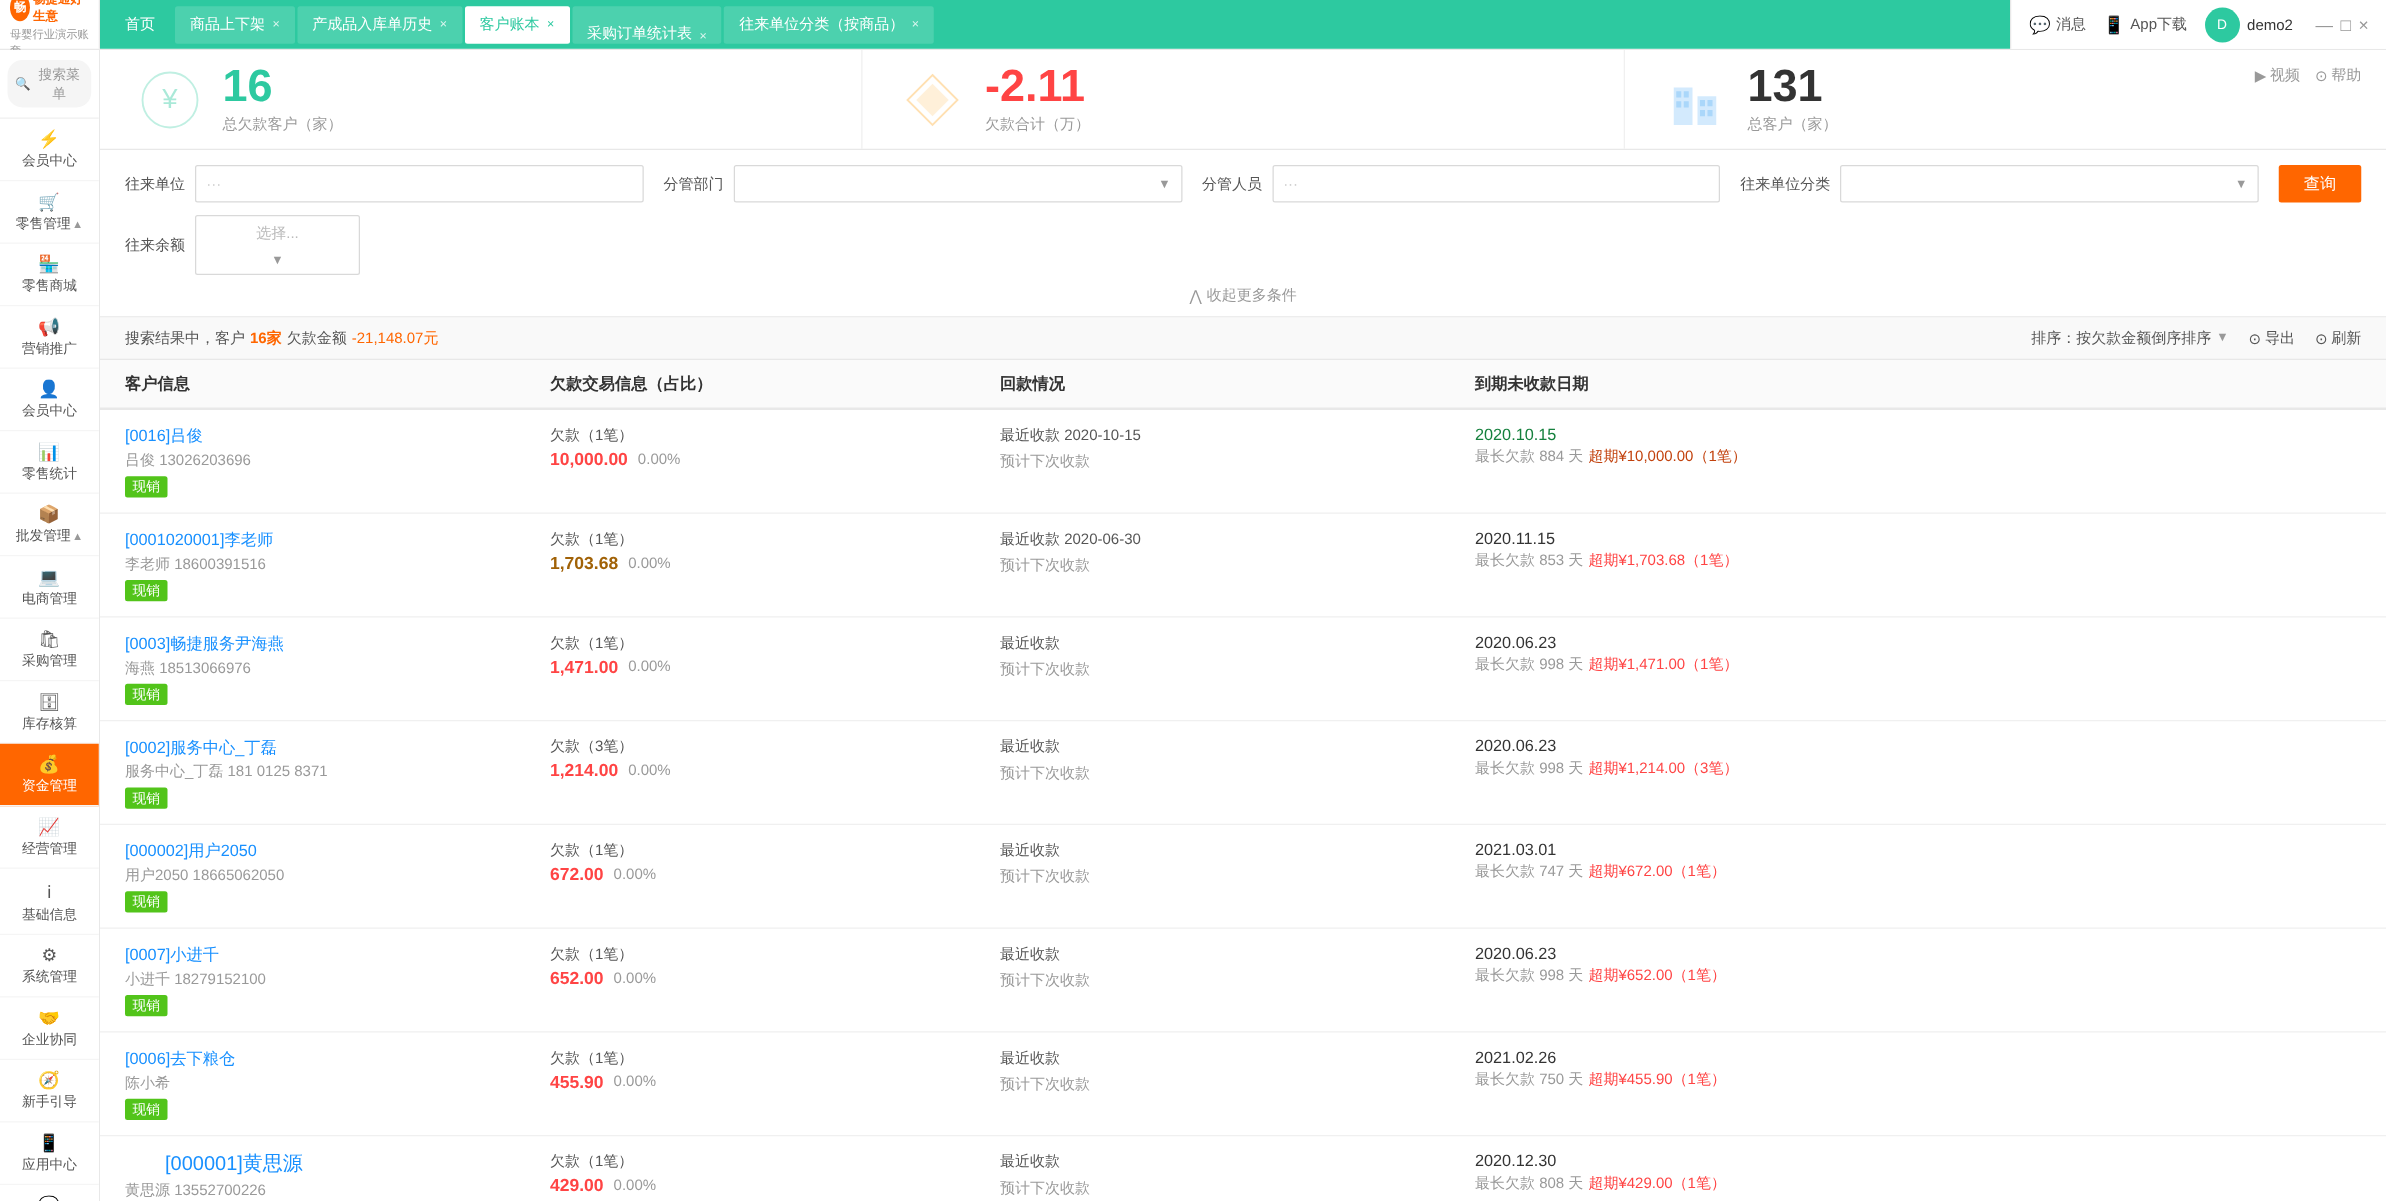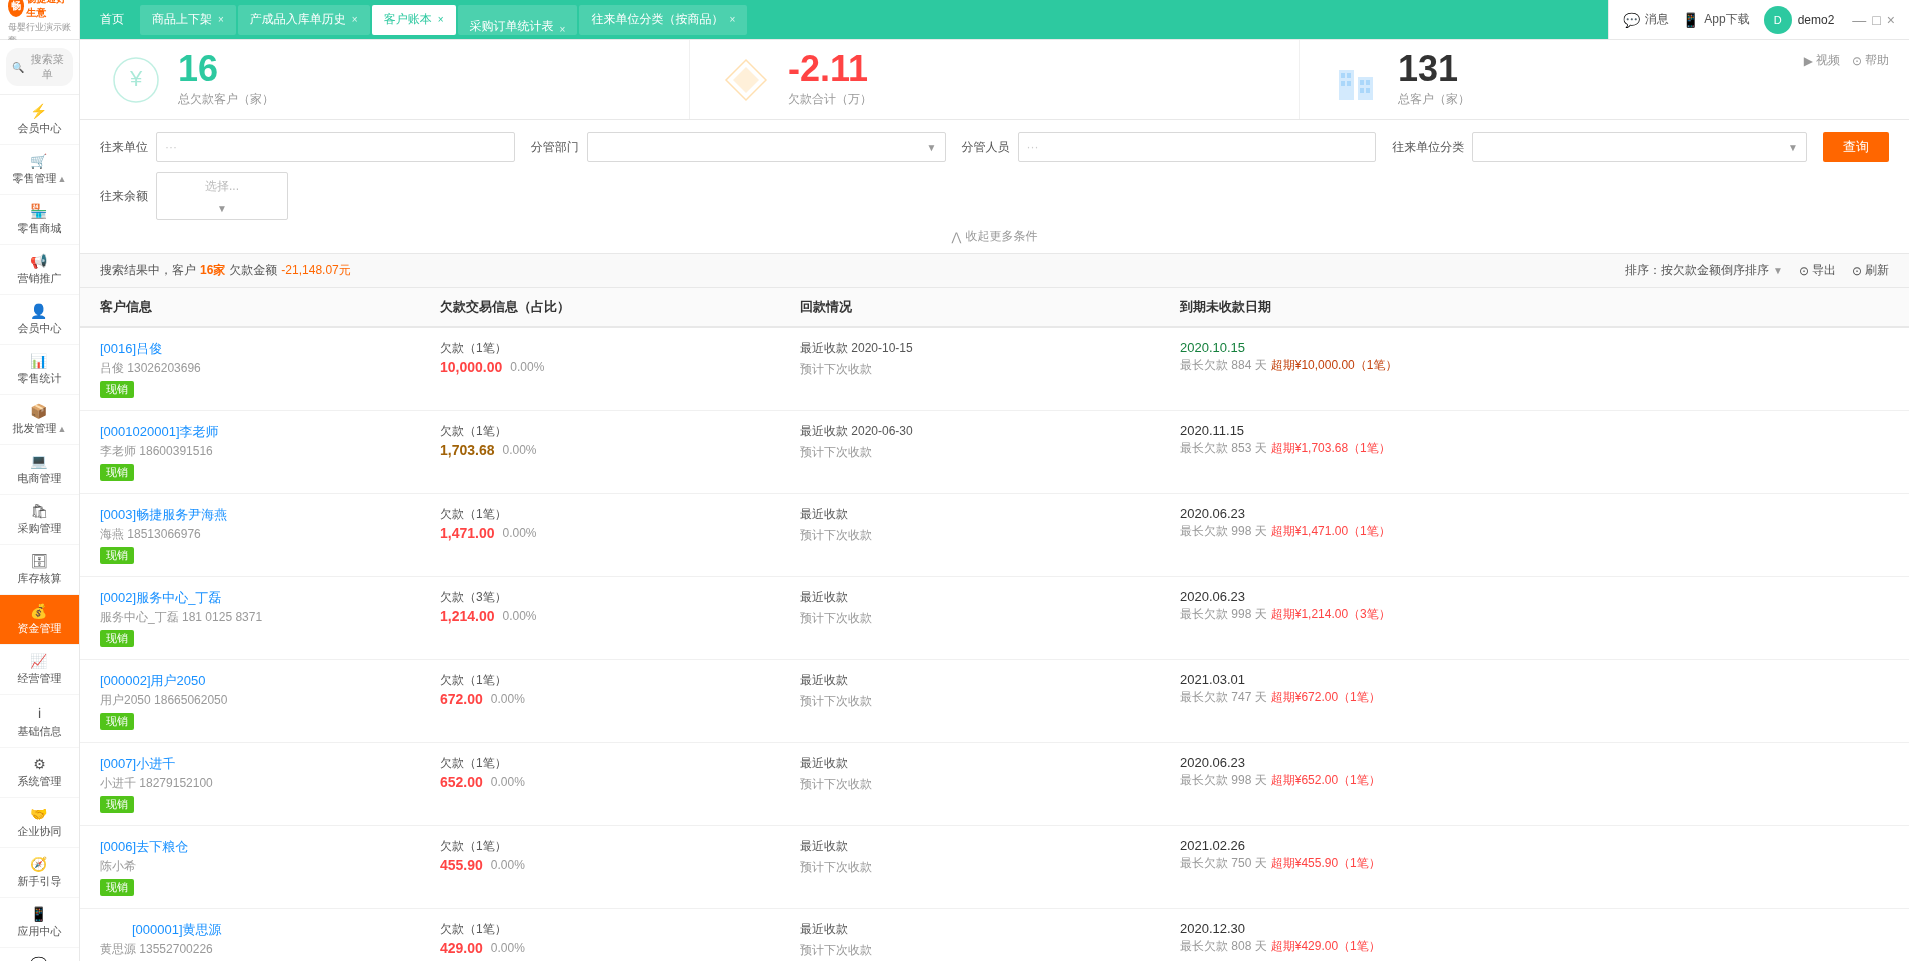--- a/index.html
+++ b/index.html
@@ -481,21 +481,21 @@
             <div style="font-size:13px; color:#333;">2021.02.26</div>
             <div style="font-size:12px; color:#999; margin-top:2px; display:flex; align-items:center; gap:4px;">
               <span>最长欠款 750 天</span>
               <span style="color:#ff4444; cursor:pointer;">超期¥455.90（1笔）</span>
             </div>
           </div>
         </div>
 
         <div style="display:grid; grid-template-columns:340px 360px 380px 1fr; padding:12px 20px; border-bottom:1px solid #f0f0f0; align-items:start;">
           <div>
-            <div style="color:#1890ff; font-size:13px; cursor:pointer;padding-left:32px;">[000001]黄思源</div>
+            <div style="color:#1890ff; font-size:16px; cursor:pointer;padding-left:32px;">[000001]黄思源</div>
             <div style="font-size:12px; color:#999; margin-top:2px;">黄思源  13552700226</div>
             <div style="display:inline-block; background:#52c41a; color:#fff; font-size:11px; padding:1px 6px; border-radius:2px; margin-top:4px;">现销</div>
           </div>
           <div>
             <div style="font-size:12px; color:#555;">欠款（1笔）</div>
             <div style="display:flex; align-items:center; gap:8px; margin-top:2px;">
               <div style="font-size:14px; color:#ff4444; font-weight:bold; cursor:pointer;">429.00</div>
               <div style="font-size:12px; color:#999;">0.00%</div>
             </div>
           </div>

